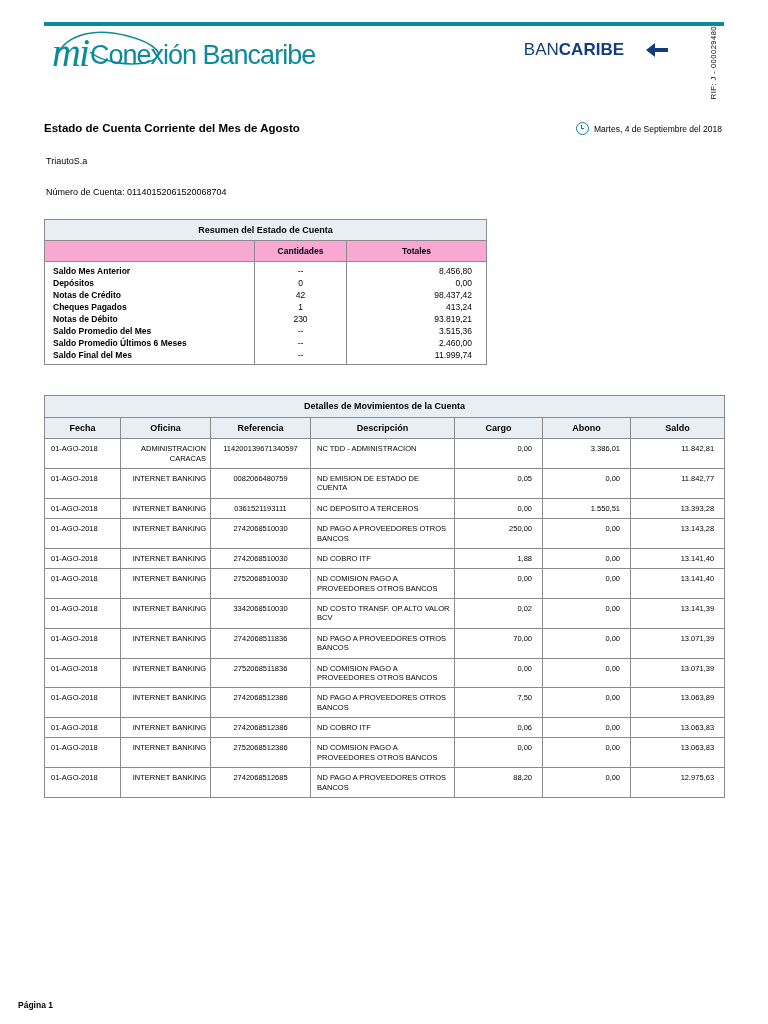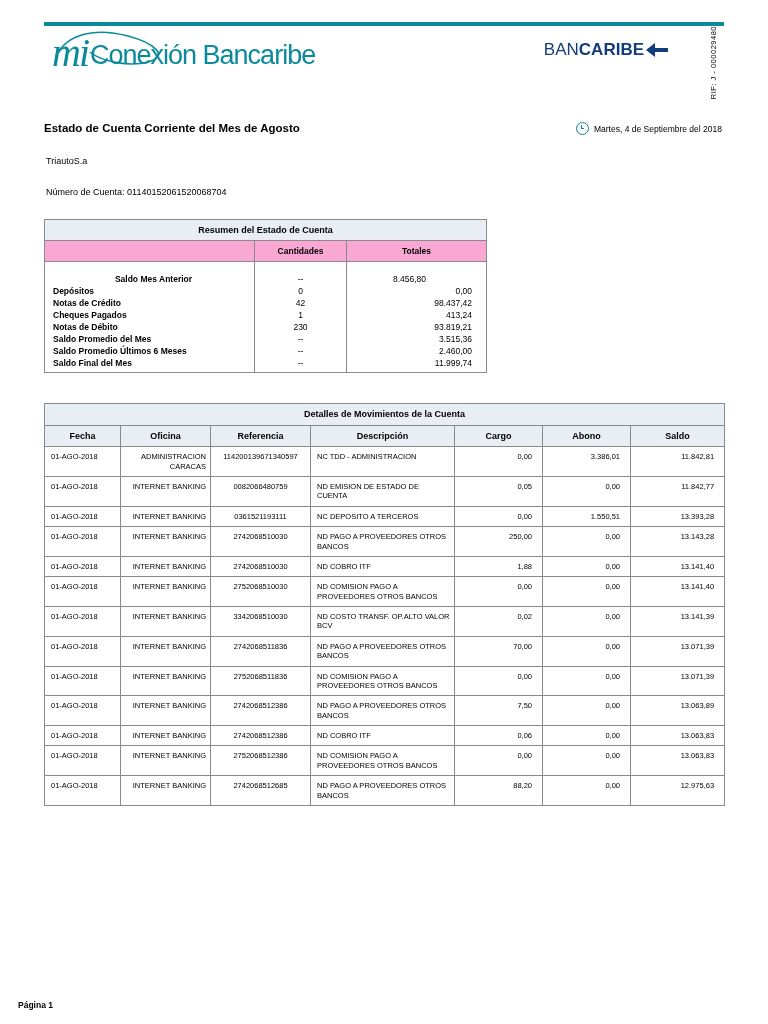--- a/index.html
+++ b/index.html
@@ -67,21 +67,21 @@
     width: 190px;
     height: 44px;
     border: 0;
   }
   .brand-right {
     position: absolute;
     right: 54px;
     top: 40px;
     display: flex;
     align-items: center;
-    gap: 0;
+    gap: 20px;
   }
   .brand-text {
     font-size: 17px;
     color: #123d7c;
     letter-spacing: 0px;
   }
   .brand-text b { font-weight: bold; }
   .brand-mark {
     width: 26px;
     height: 18px;
@@ -178,21 +178,21 @@
     padding: 1px 0;
     border-top: none;
     border-bottom: none;
   }
   .summary .tot {
     text-align: right;
     padding: 1px 14px 1px 0;
     border-top: none;
     border-bottom: none;
   }
-  .summary tr.first td { padding-top: 12px; text-align: center; }
+  .summary tr.first td { padding-top: 4px; }
   .summary tr.last td { padding-bottom: 4px; border-bottom: 1px solid #8a8a8a; }
   
   .detail-wrap {
     margin-top: 30px;
   }
   table.detail {
     width: 680px;
     table-layout: fixed;
   }
   table.detail th, table.detail td {

